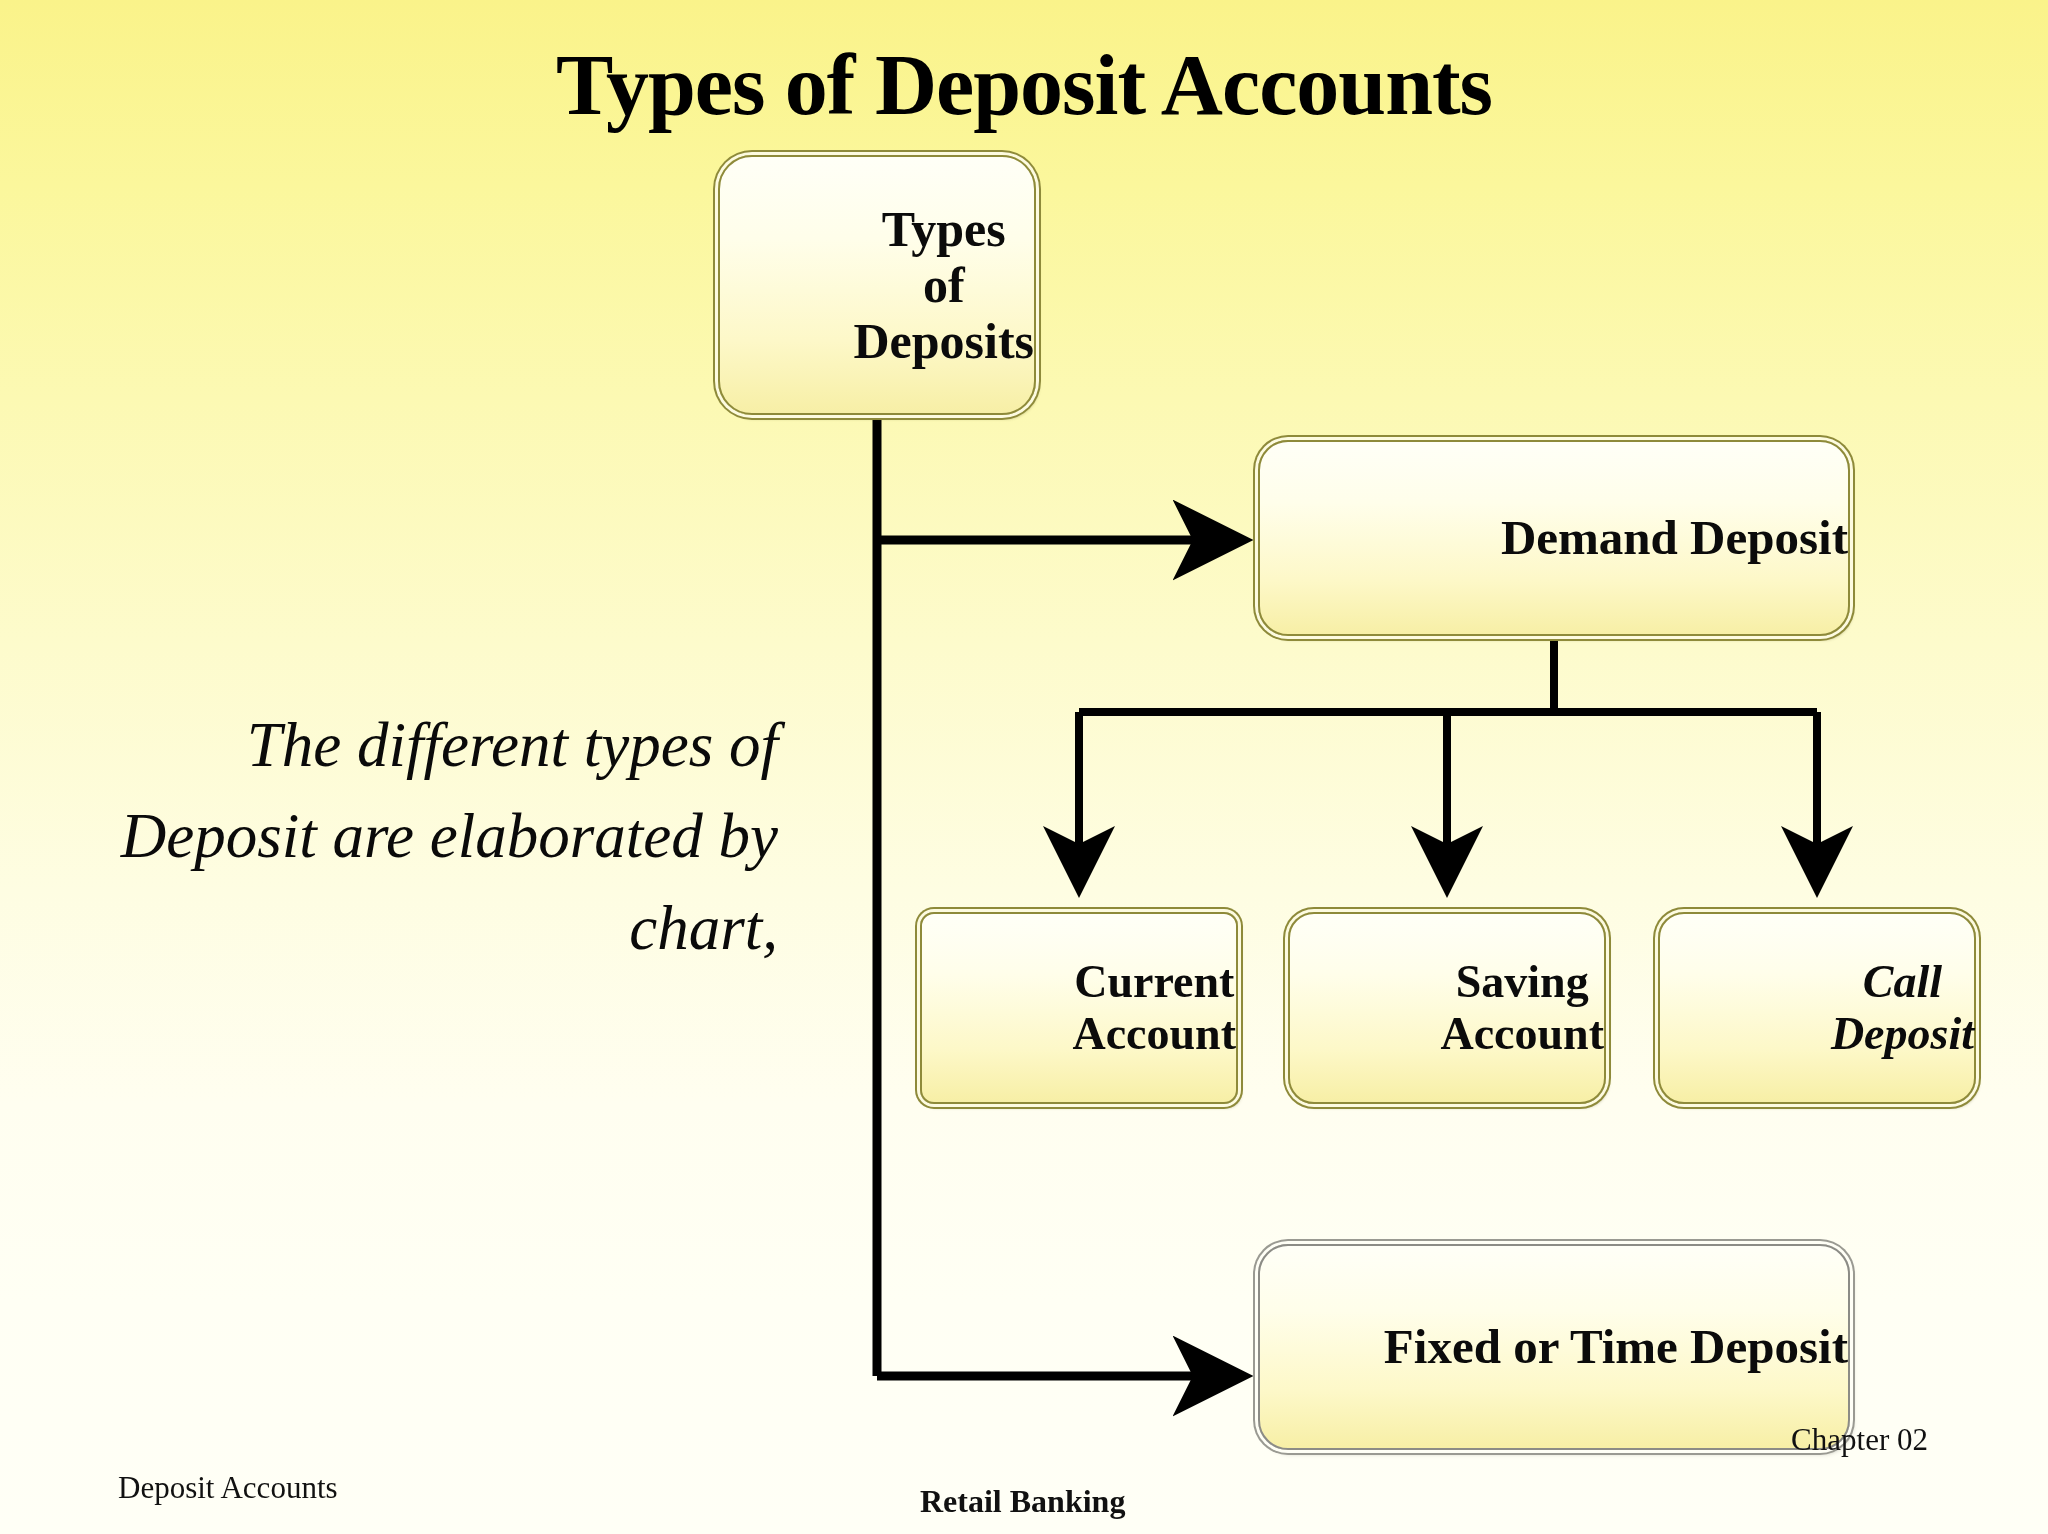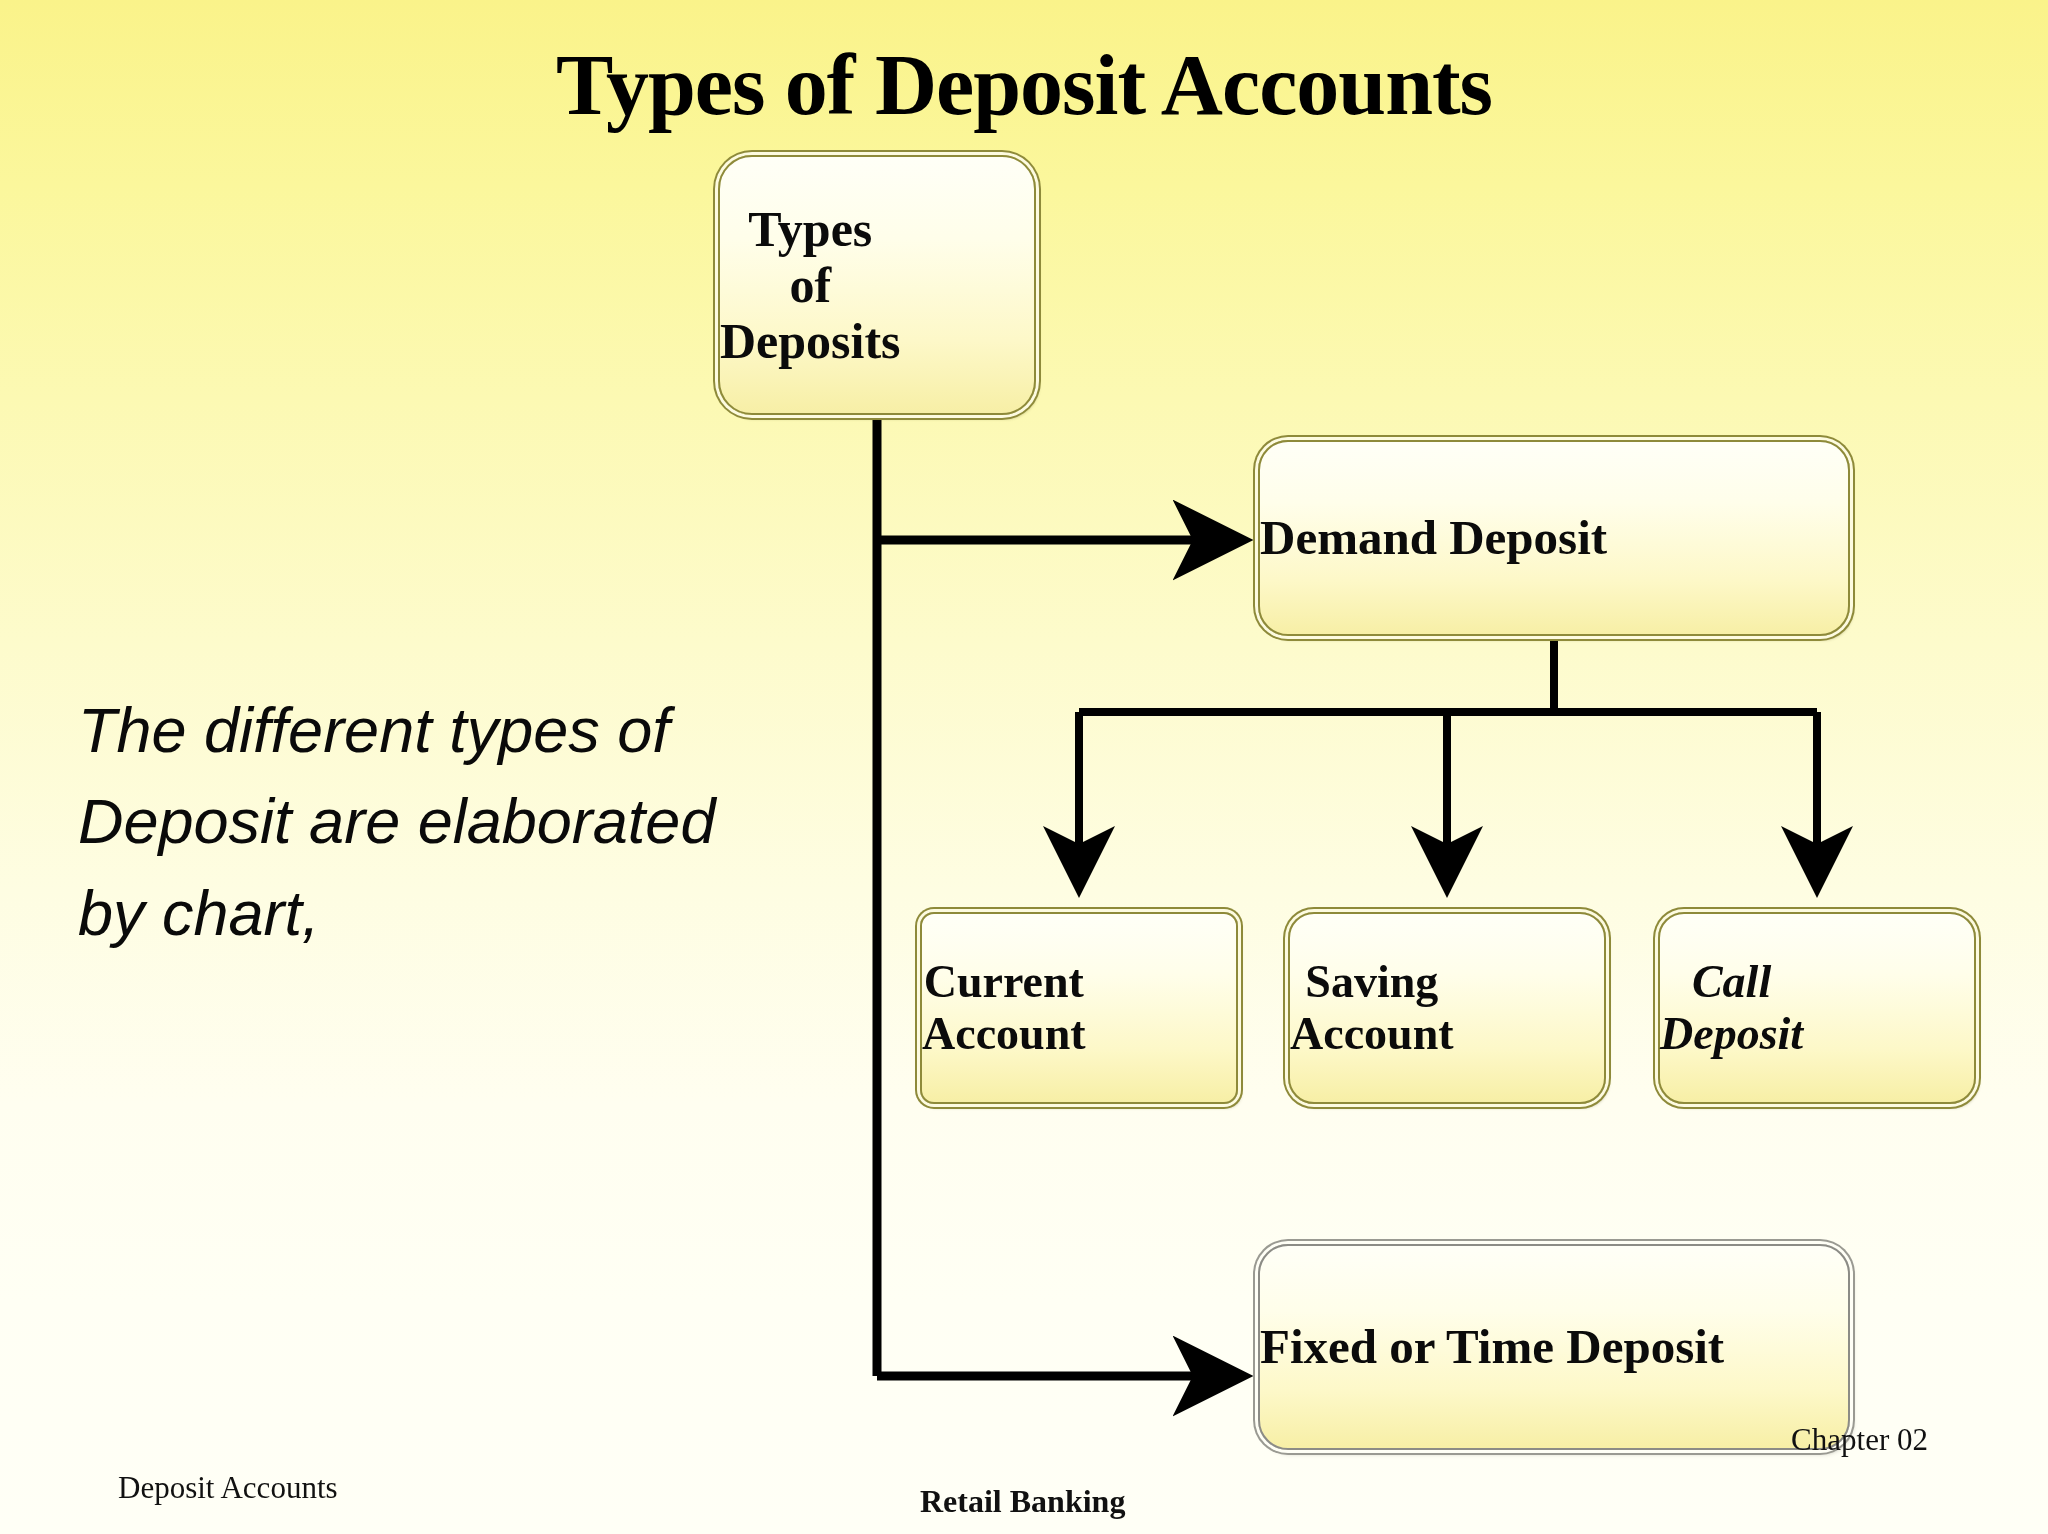--- a/index.html
+++ b/index.html
@@ -41,39 +41,39 @@
     color: #000000;
     letter-spacing: -1px;
     line-height: 1.05;
     font-family: "Liberation Serif", "DejaVu Serif", serif;
   }
 
   
   #note {
     position: absolute;
     left: 78px;
-    top: 685px;
+    top: 700px;
     width: 700px;
-    text-align: left;
+    text-align: right;
     font-size: 63px;
     font-style: italic;
     color: #0a0a0a;
     line-height: 1.45;
-    font-family: Liberation Sans, sans-serif;
+    font-family: Liberation Serif, serif;
   }
 
   
   .node {
     position: absolute;
     box-sizing: border-box;
     border-radius: 26px;
     background: linear-gradient(to bottom, #FFFFF7 0%, #FFFEEA 32%, #FDF8C8 72%, #F7EFA6 100%);
     display: flex;
     align-items: center;
-    justify-content: flex-start;
+    justify-content: flex-end;
     text-align: center;
     font-weight: bold;
     color: #0b0b0b;
     font-family: "Liberation Serif", "DejaVu Serif", serif;
     line-height: 1.12;
   }
   
   .node.olive {
     border: 2px solid #8E8A3A;
     box-shadow:

